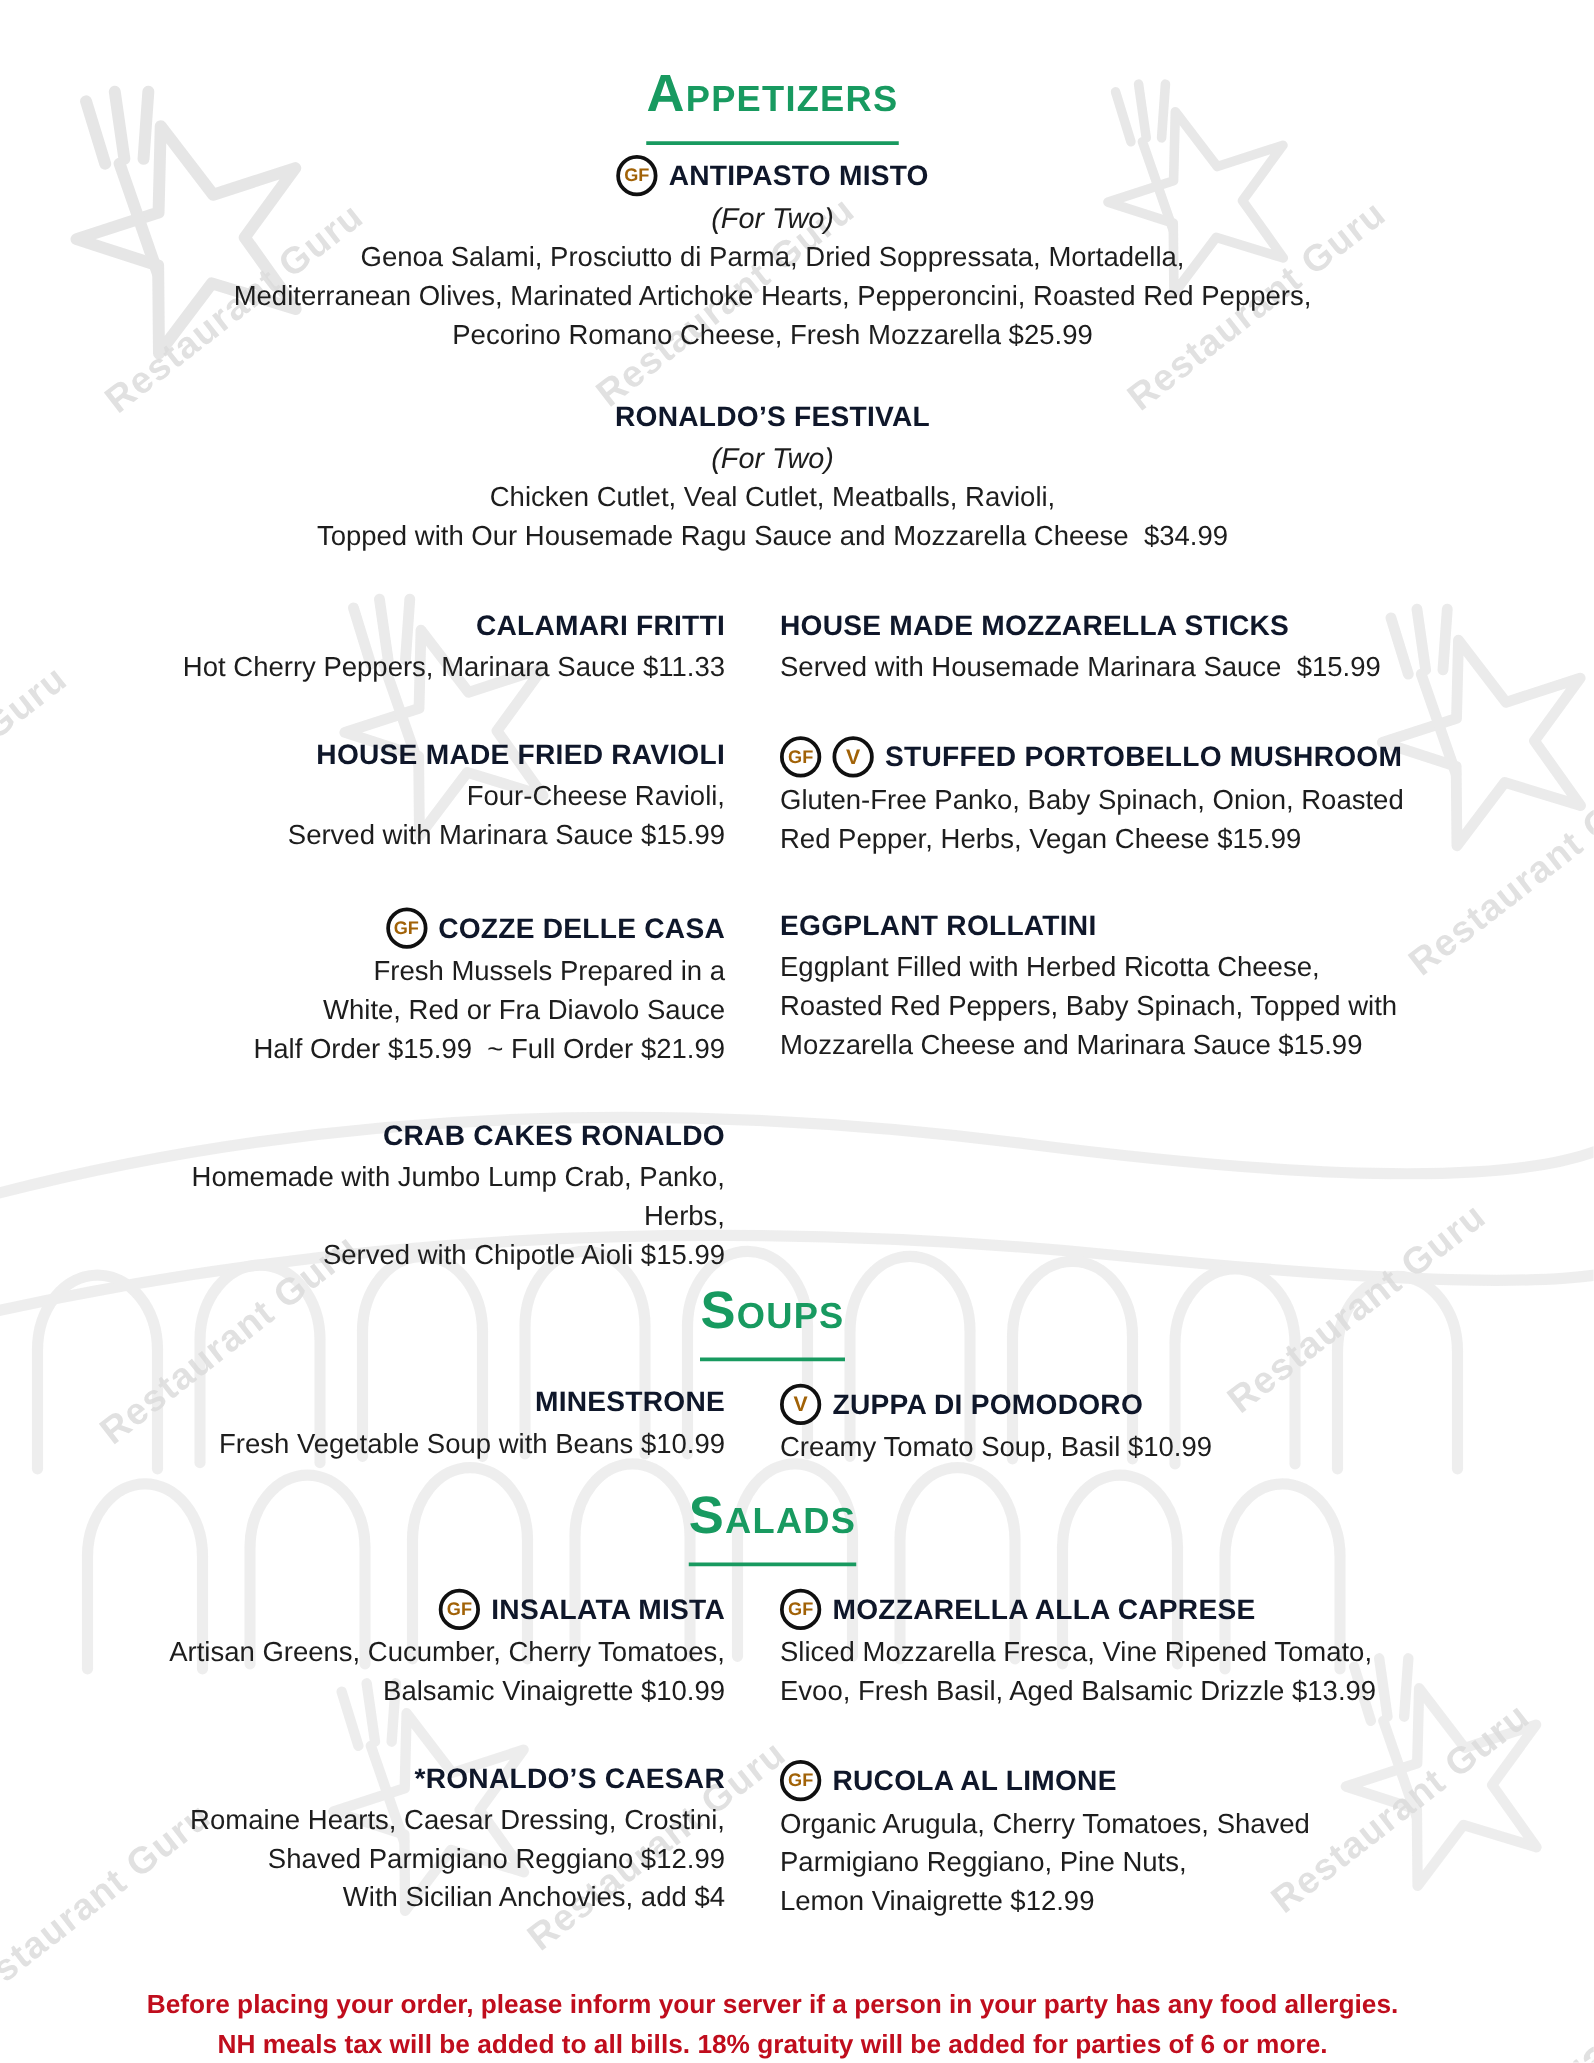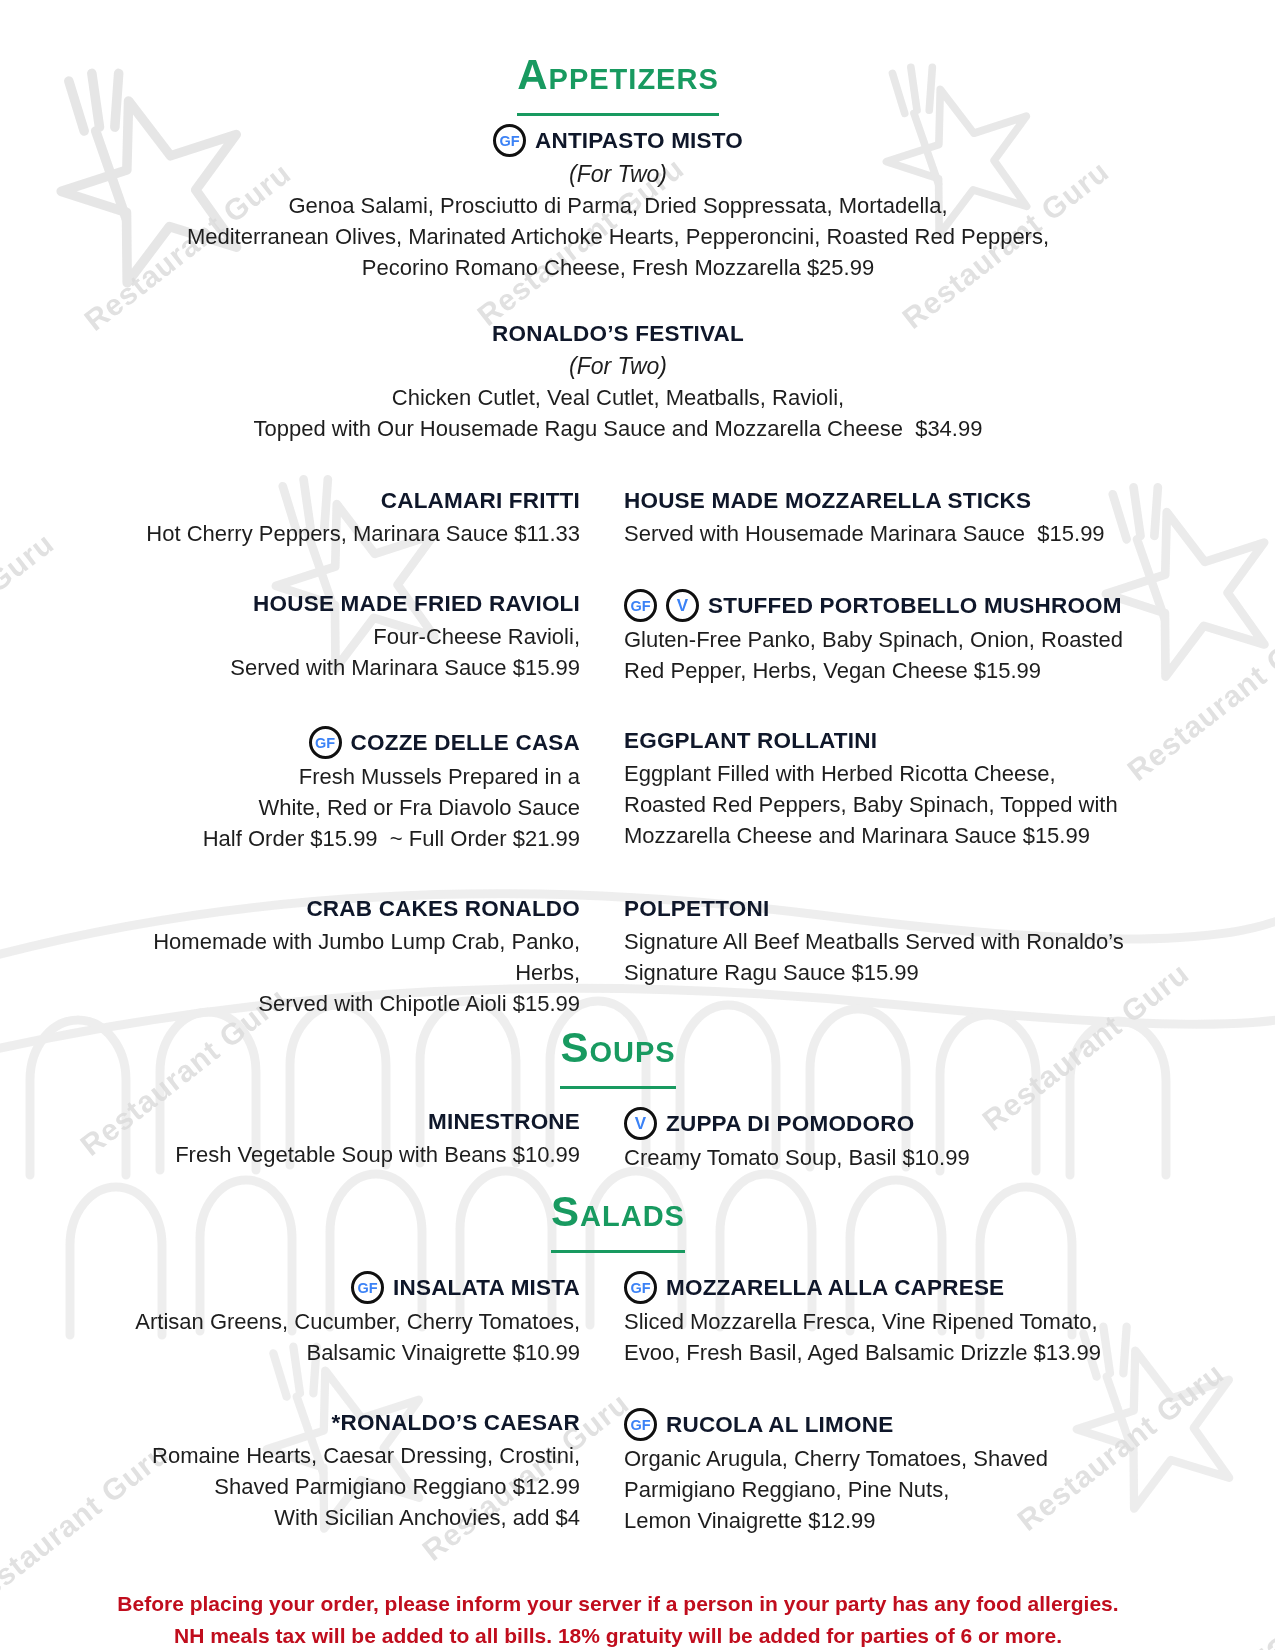--- a/index.html
+++ b/index.html
@@ -30,21 +30,21 @@
     margin-bottom:2px;
   }
   .name-row.right{justify-content:flex-end;}
   .name-row.left{justify-content:flex-start;}
   .item-name{
     color:#0f172a;font-weight:bold;font-size:22.5px;line-height:30px;letter-spacing:.2px;
   }
   .badge{
     display:inline-flex;align-items:center;justify-content:center;flex:0 0 auto;
     width:27px;height:27px;border:3.5px solid #101010;border-radius:50%;
-    background:#fff;color:#3b82f6;font-weight:800;font-size:14.5px;letter-spacing:0;
+    background:#fff;color:#a16207;font-weight:800;font-size:14.5px;letter-spacing:0;
   }
   .badge.v{font-size:17px;}
   .subtitle{font-style:italic;font-size:23px;line-height:31px;}
   .line{font-size:22px;line-height:31px;white-space:pre-wrap;}
   .featured{margin-bottom:36px;}
   .cols{
     display:grid;grid-template-columns:492px 524px;column-gap:44px;row-gap:40px;
     margin-top:42px;margin-bottom:8px;
   }
   .cell-l{text-align:right;}
@@ -216,27 +216,20 @@
         <div class="line">Mozzarella Cheese and Marinara Sauce $15.99</div>
       </div>
 
       <div class="cell-l">
         <div class="name-row right">
           <span class="item-name">CRAB CAKES RONALDO</span>
         </div>
         <div class="line">Homemade with Jumbo Lump Crab, Panko, Herbs,</div>
         <div class="line">Served with Chipotle Aioli $15.99</div>
       </div>
-      <div class="cell-r">
-        <div class="name-row left">
-          <span class="item-name">POLPETTONI</span>
-        </div>
-        <div class="line">Signature All Beef Meatballs Served with Ronaldo’s</div>
-        <div class="line">Signature Ragu Sauce $15.99</div>
-      </div>
     </div>
   </div>
 
   <div class="soups-block">
     <h1 class="section-title">Soups</h1>
     <div class="cols tight">
       <div class="cell-l">
         <div class="name-row right">
           <span class="item-name">MINESTRONE</span>
         </div>

